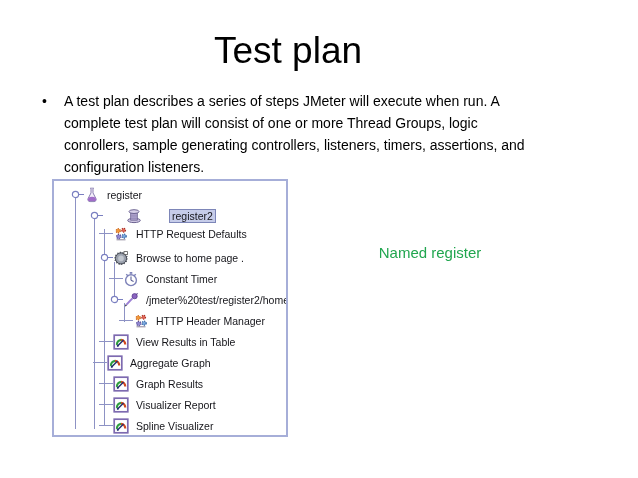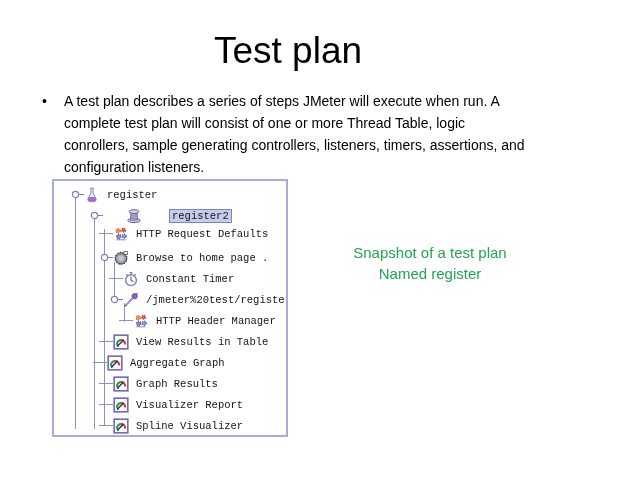--- a/index.html
+++ b/index.html
@@ -31,27 +31,27 @@
 <body>
 
 <div class="slide">
 
   <div class="title">Test plan</div>
 
   <div class="bullet-wrap">
     <div class="bullet-marker">•</div>
     <div>
       <div class="bullet-line">A test plan describes a series of steps JMeter will execute when run. A</div>
-      <div class="bullet-line">complete test plan will consist of one or more Thread Table, logic</div>
+      <div class="bullet-line">complete test plan will consist of one or more Thread Groups, logic</div>
       <div class="bullet-line">conrollers, sample generating controllers, listeners, timers, assertions, and</div>
       <div class="bullet-line">configuration listeners.</div>
     </div>
   </div>
 
-  <div class="shot" style="border-color: rgb(166, 174, 216); font-family: Liberation Mono, monospace;">
+  <div class="shot" style="border-color: rgb(166, 174, 216);">
     <div class="tree" id="tree" style="--line: #8d92c4; --selbg: #c6cce9; --selbd: #7d86b8;">
         <div class="vline" style="left: 21px; top: 17px; height: 231px;"></div>
         <div class="vline" style="left: 40px; top: 38px; height: 210px;"></div>
         <div class="vline" style="left: 50px; top: 48px; height: 197px;"></div>
         <div class="vline" style="left: 60px; top: 81px; height: 39px;"></div>
         <div class="vline" style="left: 70px; top: 122px; height: 19px;"></div>
         <div class="trow" style="top: 3px; left: 16px;">
           <span class="conn"><svg width="14" height="21" viewBox="0 0 14 21">
               <circle cx="5.5" cy="10.5" r="3.1" fill="#fff" stroke="#7a7fc0" stroke-width="1.2"></circle>
               <line x1="8.6" y1="10.5" x2="14" y2="10.5" stroke="#7a7fc0"></line>
@@ -214,17 +214,16 @@
               <path d="M4.8 11.8L10.6 6" stroke="#23306e" stroke-width="1.4"></path>
               <circle cx="4.8" cy="11.8" r="1.1" fill="#23306e"></circle>
             </svg>
           </span>
           <span class="tlabel">Spline Visualizer</span>
         </div>
       </div>
   </div>
 
   <div class="annotation" style="color: rgb(33, 166, 79);">
-    <div>Snapshot of a test plan</div>
     <div>Named register</div>
   </div>
 
 </div>
 
 </body></html>

